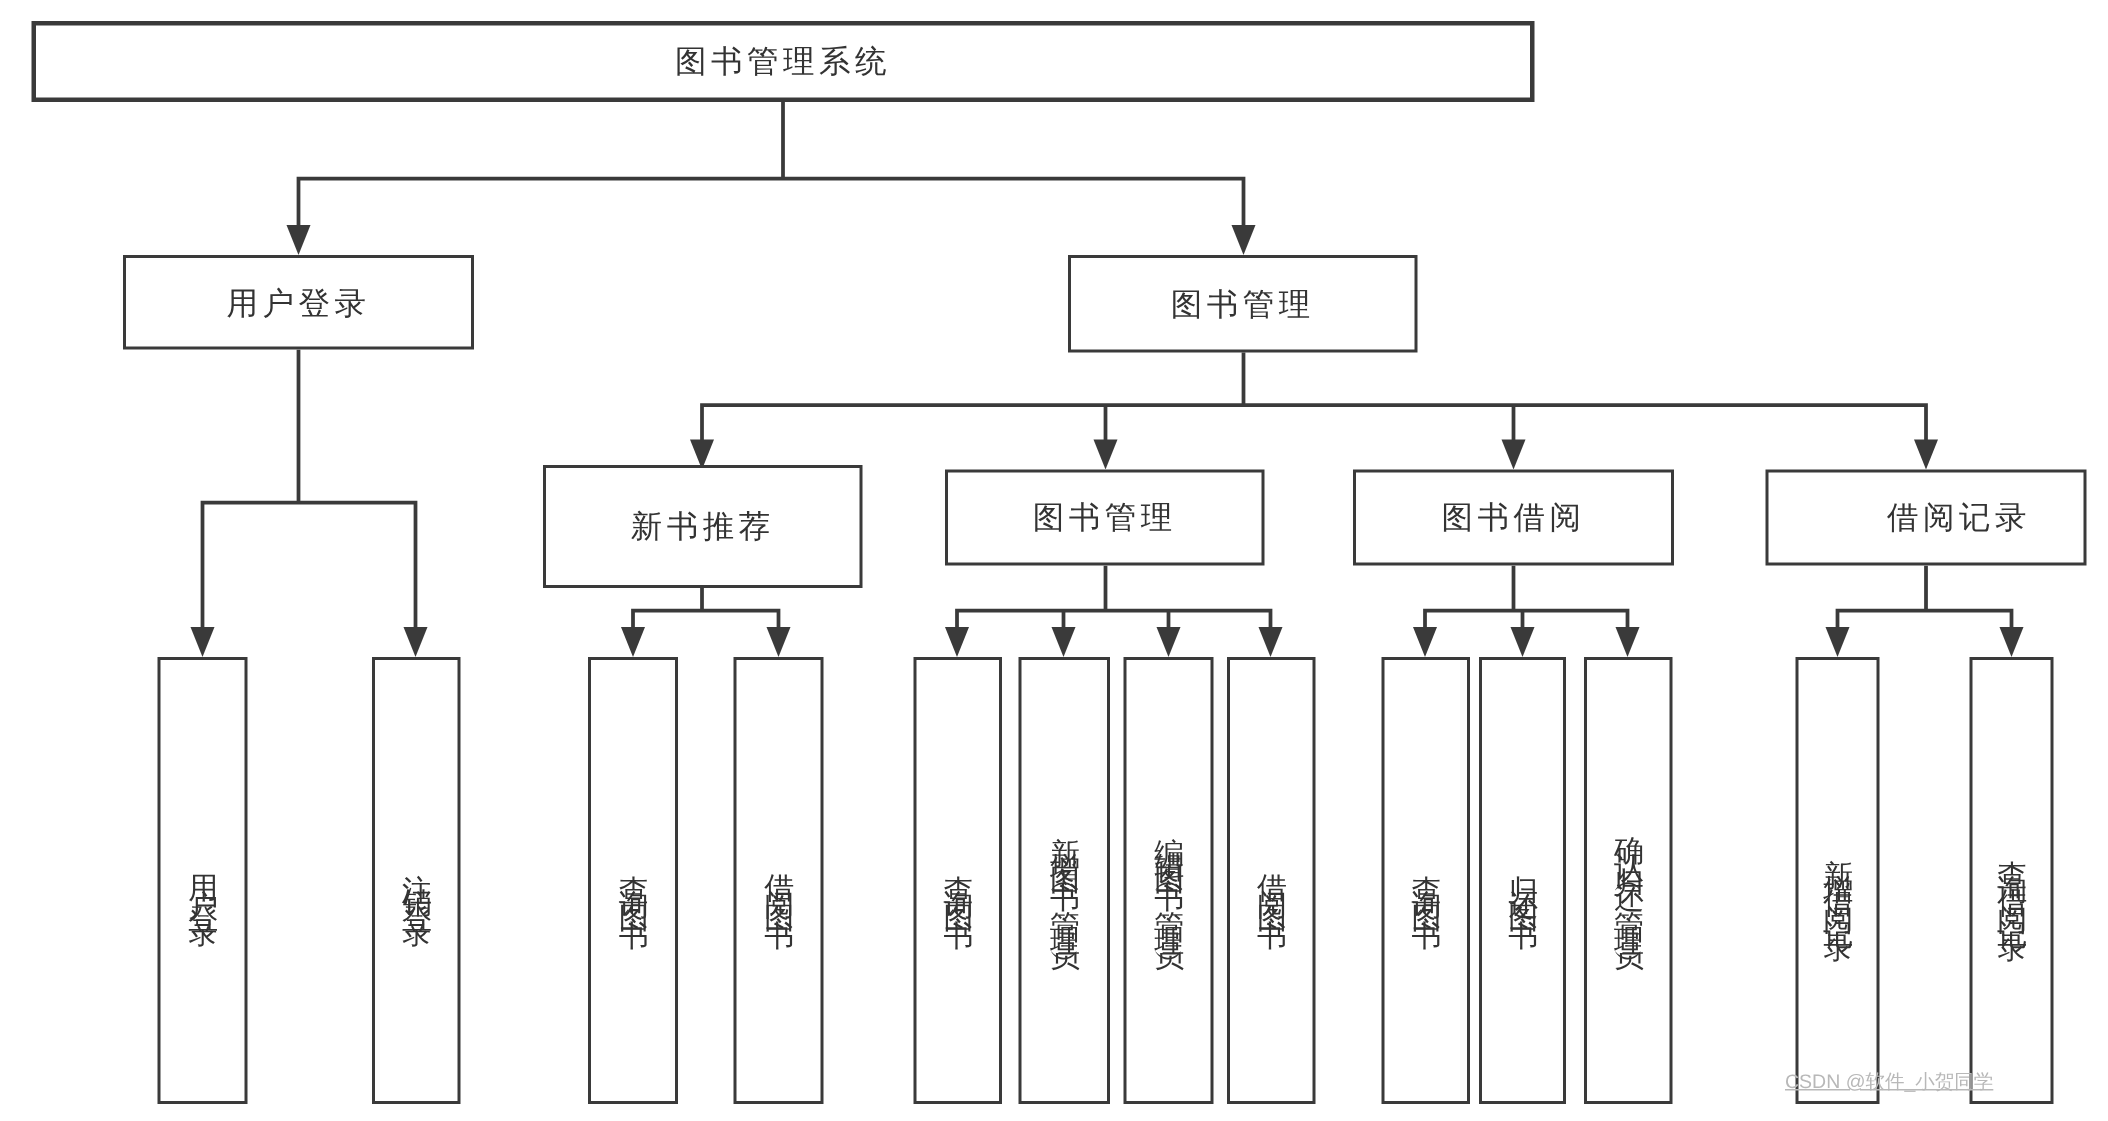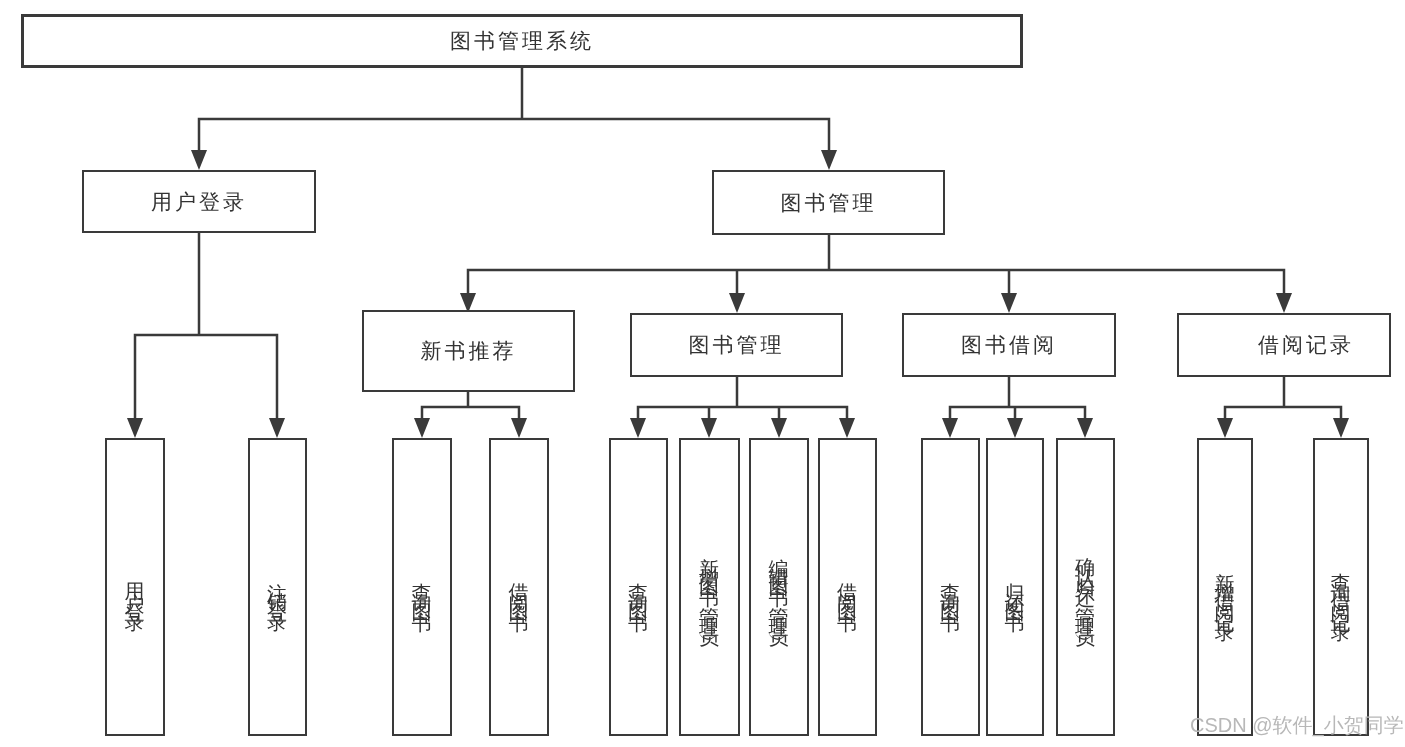--- a/index.html
+++ b/index.html
@@ -32,24 +32,25 @@
     writing-mode:vertical-rl;
     text-orientation:mixed;
     font-size:20px;
     letter-spacing:10px;
     line-height:1;
     white-space:normal;
   }
   .watermark{
     position:absolute;
     left:1190px;top:712px;
-    font-size:20px;
+    font-size:13px;
     color:#b8b8b8;
     white-space:nowrap;
     z-index:5;
+    text-decoration:underline;
   }
 </style>
 </head>
 <body>
 
 <div class="canvas">
 
   <svg class="connectors" width="1405" height="747" viewBox="0 0 1405 747">
     <g stroke="#3a3a3a" stroke-width="2.5" fill="none">
 

